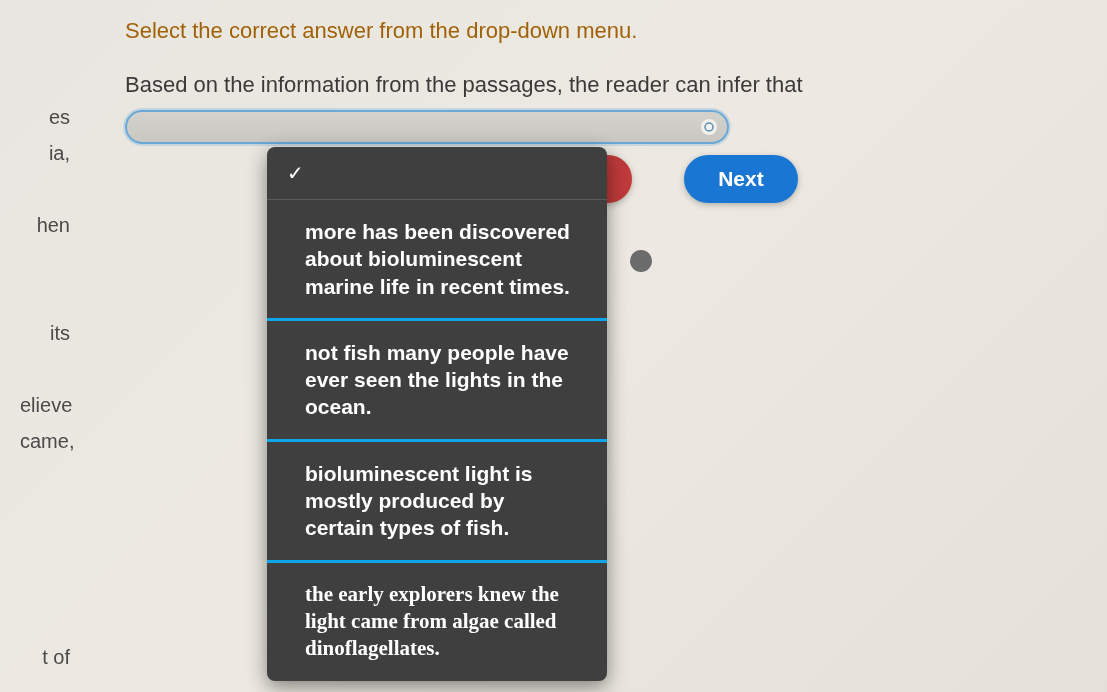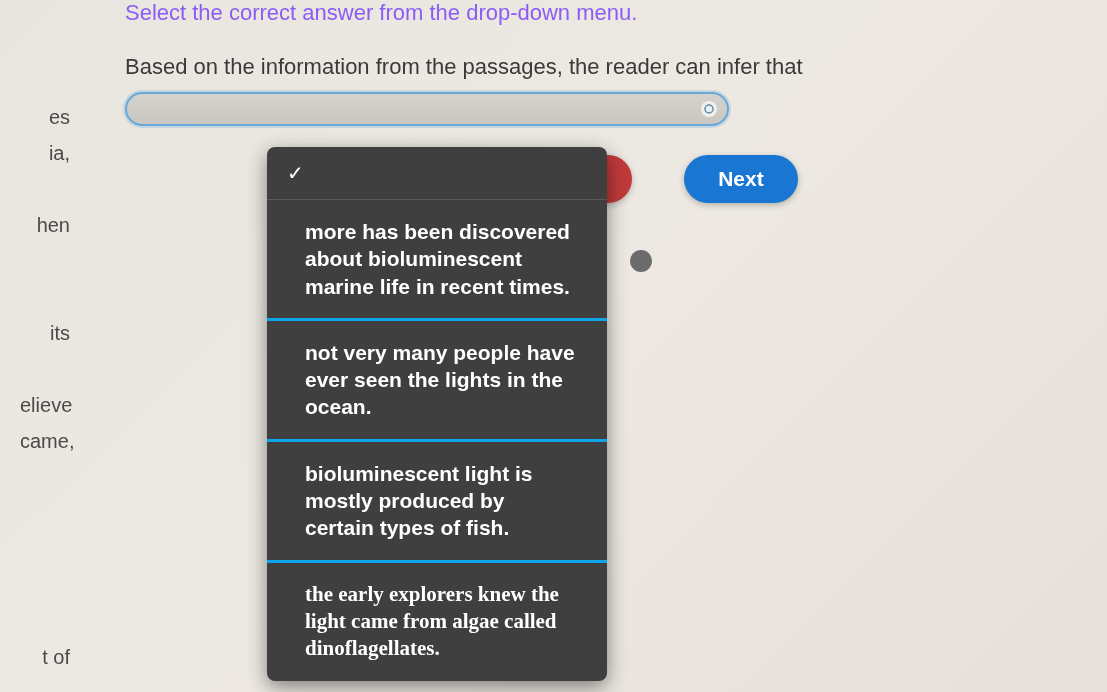--- a/index.html
+++ b/index.html
@@ -29,23 +29,23 @@
       margin-bottom: 2px;
       padding-left: 20px;
     }
     .main {
       position: absolute;
       left: 125px;
       top: 0;
       width: 900px;
     }
     .instruction {
-      color: #8b5cf6;
+      color: #a16207;
       font-size: 22px;
-      margin-top: 0;
+      margin-top: 18px;
       margin-bottom: 28px;
     }
     .question {
       color: #3a3a3a;
       font-size: 22px;
       margin-bottom: 12px;
     }
     .dropdown-field {
       width: 604px;
       height: 34px;
@@ -183,16 +183,16 @@
   <button class="btn btn-next">Next</button>
 </div>
 
 <div class="page-dot"></div>
 
 <div class="dropdown-menu">
   <div class="dropdown-current">
     <span class="check-icon">✓</span>
   </div>
   <div class="dropdown-option">more has been discovered about bioluminescent marine life in recent times.</div>
-  <div class="dropdown-option">not very many people have ever seen the lights in the ocean.</div>
+  <div class="dropdown-option">not fish many people have ever seen the lights in the ocean.</div>
   <div class="dropdown-option">bioluminescent light is mostly produced by certain types of fish.</div>
   <div class="dropdown-option">the early explorers knew the light came from algae called dinoflagellates.</div>
 </div>
 
 </body></html>

